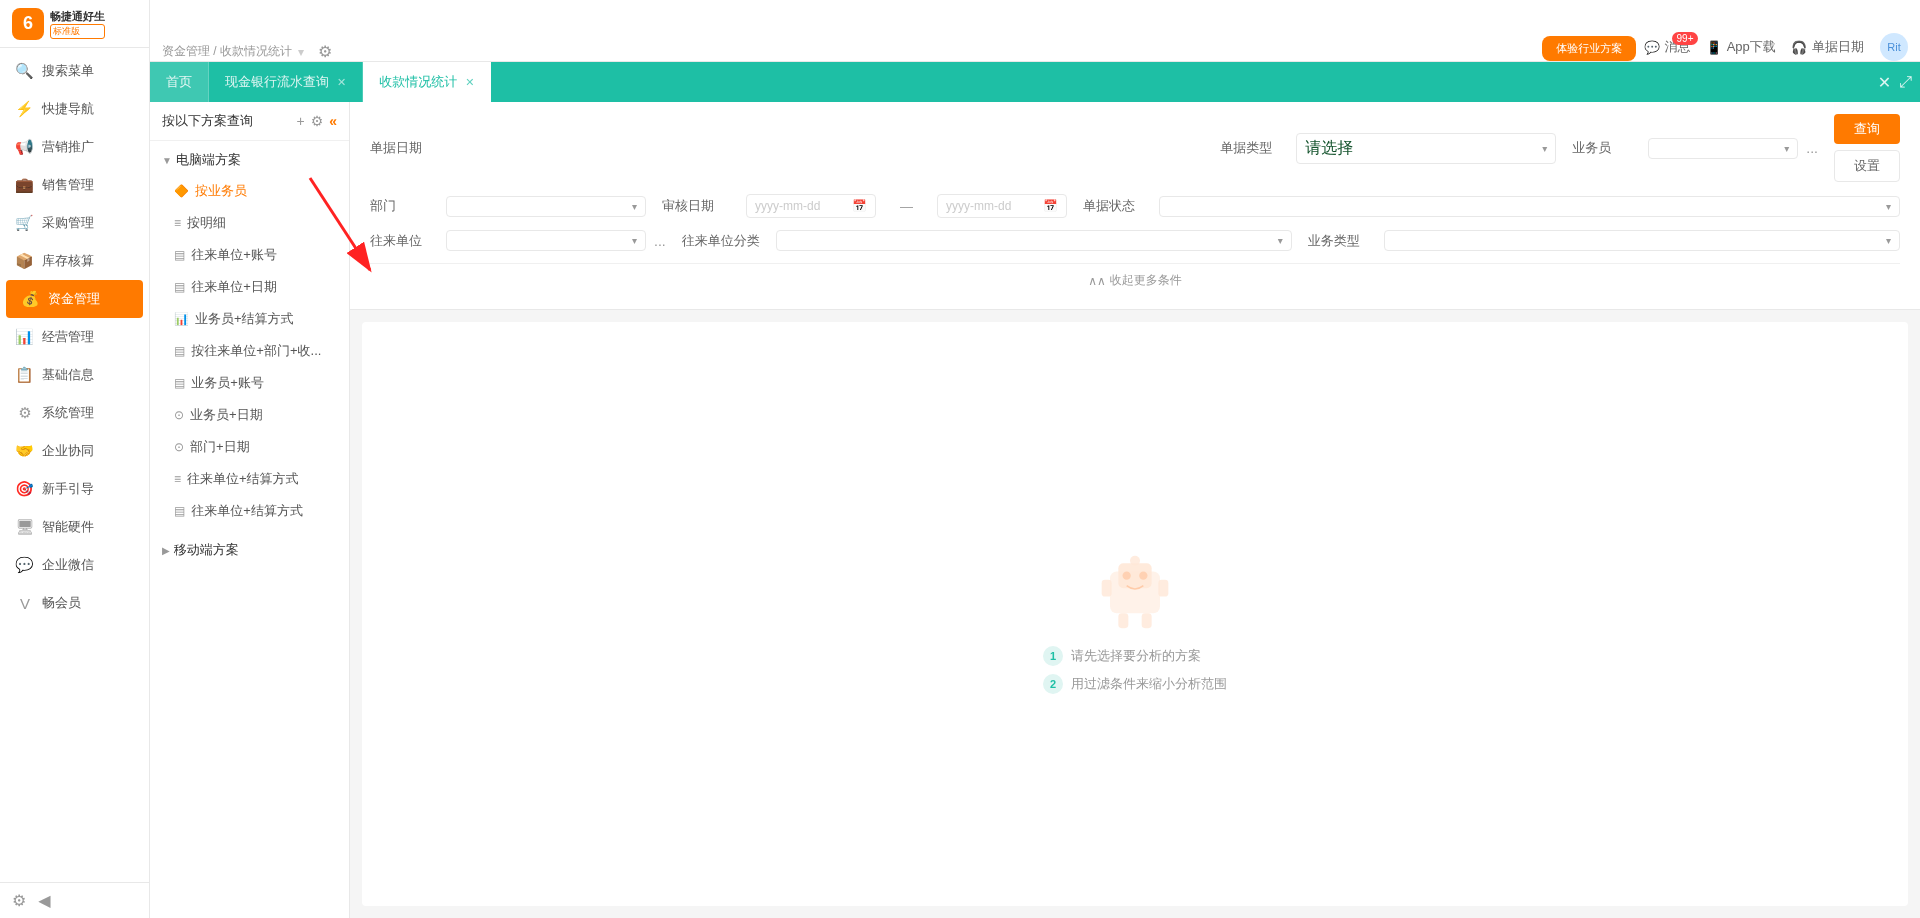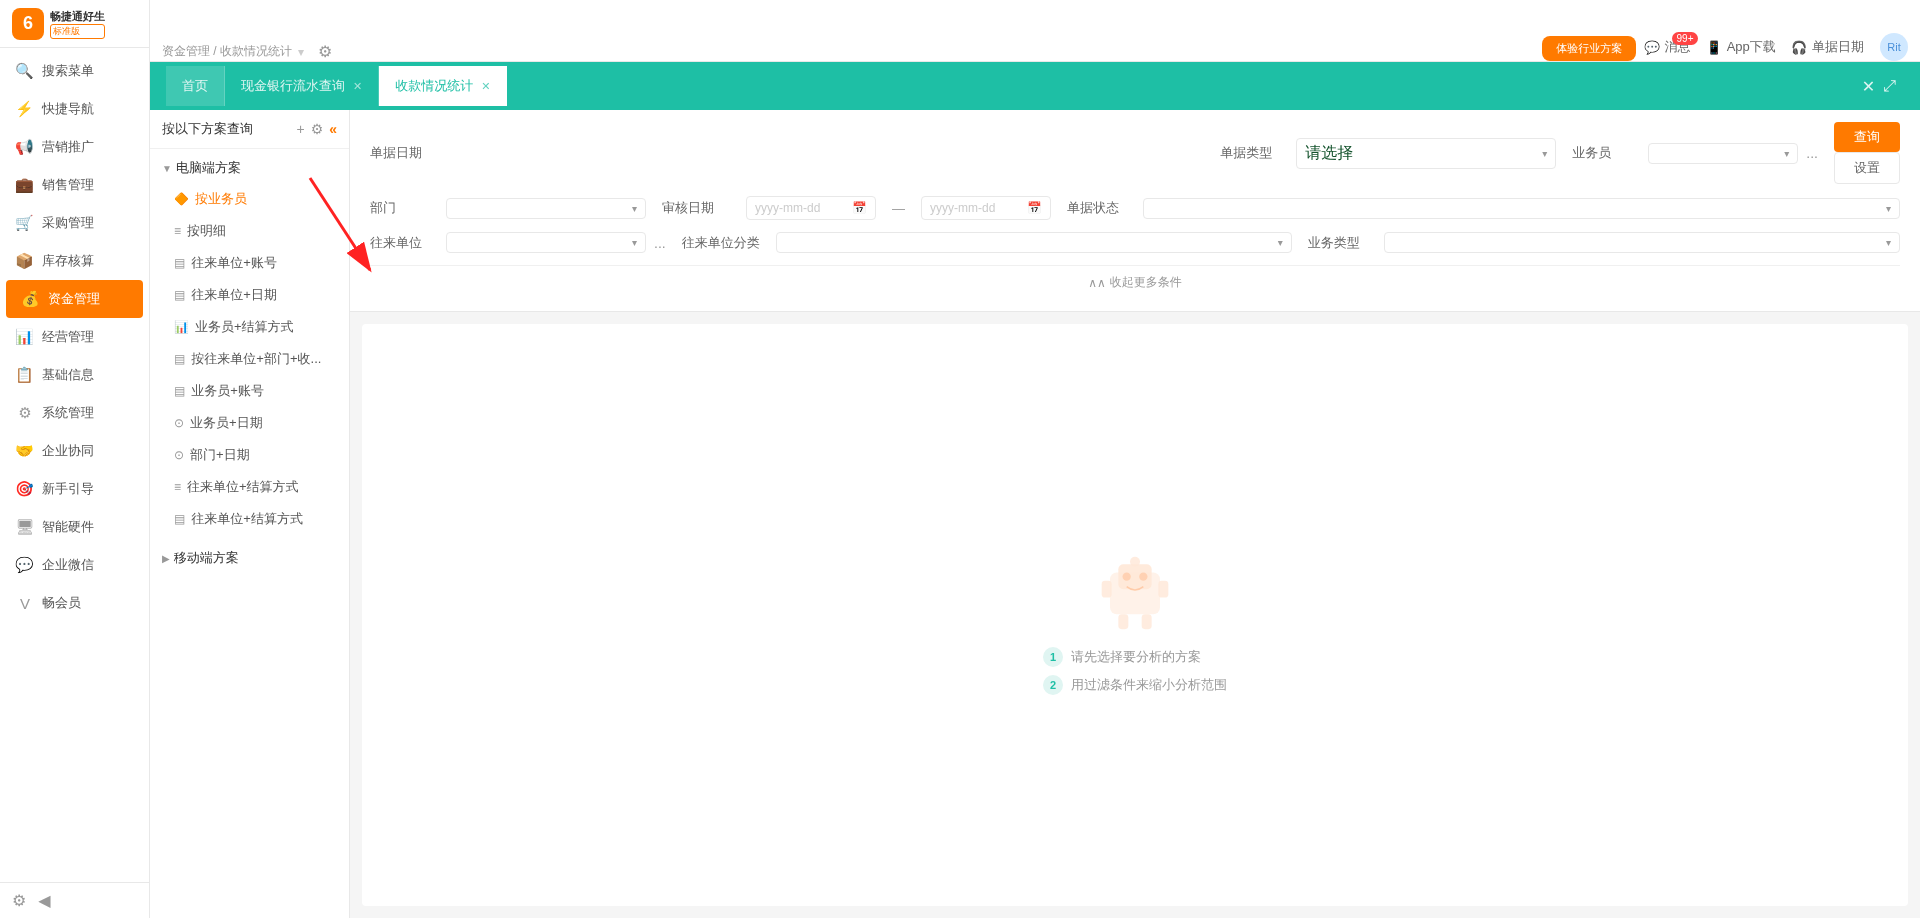--- a/index.html
+++ b/index.html
@@ -33,21 +33,21 @@
     .topbar-chevron { font-size: 12px; color: #ccc; cursor: pointer; }
     .topbar-gear { font-size: 16px; color: #999; cursor: pointer; margin-left: 8px; }
     .topbar-trial-btn { background: #ff7a00; color: #fff; border: none; border-radius: 8px; padding: 5px 14px; font-size: 11px; cursor: pointer; }
     .topbar-right { display: flex; align-items: center; gap: 16px; }
     .topbar-icon-item { display: flex; align-items: center; gap: 4px; color: #666; font-size: 13px; cursor: pointer; position: relative; }
     .badge { background: #ff4444; color: #fff; border-radius: 10px; padding: 1px 5px; font-size: 10px; position: absolute; top: -6px; right: -8px; }
     .topbar-user { display: flex; align-items: center; gap: 4px; }
     .user-avatar { width: 28px; height: 28px; background: #d0e8ff; border-radius: 50%; display: flex; align-items: center; justify-content: center; font-size: 11px; color: #4a90d9; }
 
     
-    .tabbar { height: 48px; background: #1ebfa5; display: flex; align-items: center; padding: 16px; position: relative; }
+    .tabbar { height: 40px; background: #1ebfa5; display: flex; align-items: center; padding: 0; position: relative; }
     .tab-item { display: flex; align-items: center; gap: 6px; padding: 0 16px; height: 40px; color: rgba(255,255,255,0.85); font-size: 13px; cursor: pointer; border-right: 1px solid rgba(255,255,255,0.2); }
     .tab-item.home { background: rgba(255,255,255,0.15); }
     .tab-item.active { background: #fff; color: #1ebfa5; }
     .tab-close { font-size: 11px; color: inherit; opacity: 0.7; margin-left: 2px; }
     .tabbar-right { margin-left: auto; display: flex; align-items: center; gap: 8px; padding-right: 8px; }
     .tabbar-icon-btn { color: rgba(255,255,255,0.85); font-size: 16px; cursor: pointer; }
 
     
     .content-area { flex: 1; display: flex; overflow: hidden; }
 
@@ -91,21 +91,21 @@
     .select-arrow { color: #999; font-size: 10px; }
     .date-input { border: 1px solid #e8e8e8; border-radius: 4px; padding: 4px 8px; font-size: 12px; color: #ccc; background: #fff; width: 130px; display: flex; align-items: center; justify-content: space-between; }
     .date-sep { margin: 0 4px; color: #999; }
     .filter-more-btn { color: #999; font-size: 14px; cursor: pointer; margin-left: 4px; }
 
     .collapse-bar { display: flex; align-items: center; justify-content: center; padding: 8px; color: #999; font-size: 12px; cursor: pointer; border-top: 1px solid #f0f0f0; margin-top: 4px; }
 
     
     .query-btn { background: #ff7a00; color: #fff; border: none; border-radius: 4px; padding: 6px 20px; font-size: 13px; cursor: pointer; }
     .setting-btn { background: #fff; color: #666; border: 1px solid #e8e8e8; border-radius: 4px; padding: 6px 16px; font-size: 13px; cursor: pointer; }
-    .btn-group { display: flex; flex-direction: column; margin-left: auto; }
+    .btn-group { display: flex; flex-direction: column; gap: 6px; margin-left: auto; }
 
     
     .empty-state { flex: 1; display: flex; flex-direction: column; align-items: center; justify-content: center; gap: 12px; background: #fff; margin: 12px; border-radius: 4px; }
     .empty-icon { width: 100px; height: 100px; opacity: 0.5; }
     .empty-tips { display: flex; flex-direction: column; gap: 8px; }
     .empty-tip { display: flex; align-items: center; gap: 8px; color: #999; font-size: 13px; }
     .tip-num { width: 20px; height: 20px; background: #e0f5f2; color: #1ebfa5; border-radius: 50%; display: flex; align-items: center; justify-content: center; font-size: 11px; font-weight: bold; }
 
     
     .red-highlight { border: 2px solid #ff4444; border-radius: 4px; }
@@ -343,21 +343,21 @@
             </div>
           </div>
 
           <div class="filter-row">
             <span class="filter-label">部门</span>
             <div class="filter-select" style="min-width:200px;">
               <span style="color:#ccc;font-size:12px;"></span>
               <span class="select-arrow">▾</span>
             </div>
             <span class="filter-label">审核日期</span>
-            <div style="display:flex;align-items:center;gap:12px;padding-left:8px;">
+            <div style="display:flex;align-items:center;gap:20px;padding-left:8px;">
               <div class="date-input">
                 <span>yyyy-mm-dd</span>
                 <span>📅</span>
               </div>
               <span class="date-sep">—</span>
               <div class="date-input">
                 <span>yyyy-mm-dd</span>
                 <span>📅</span>
               </div>
             </div>

